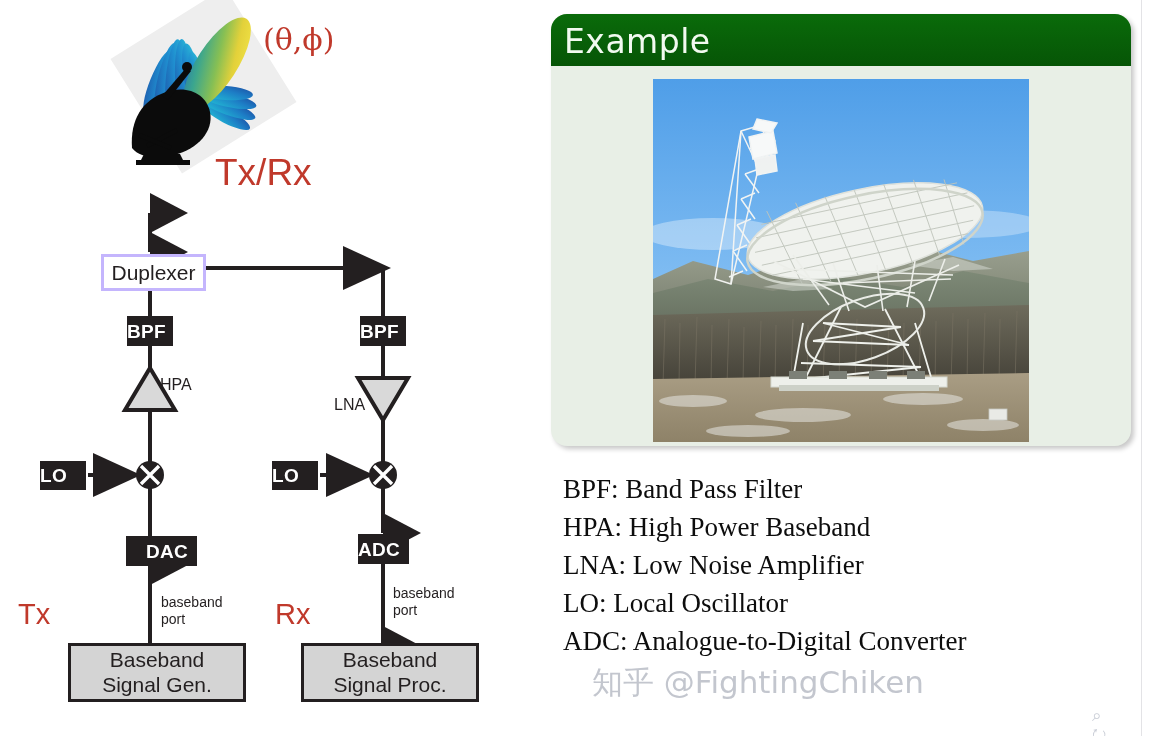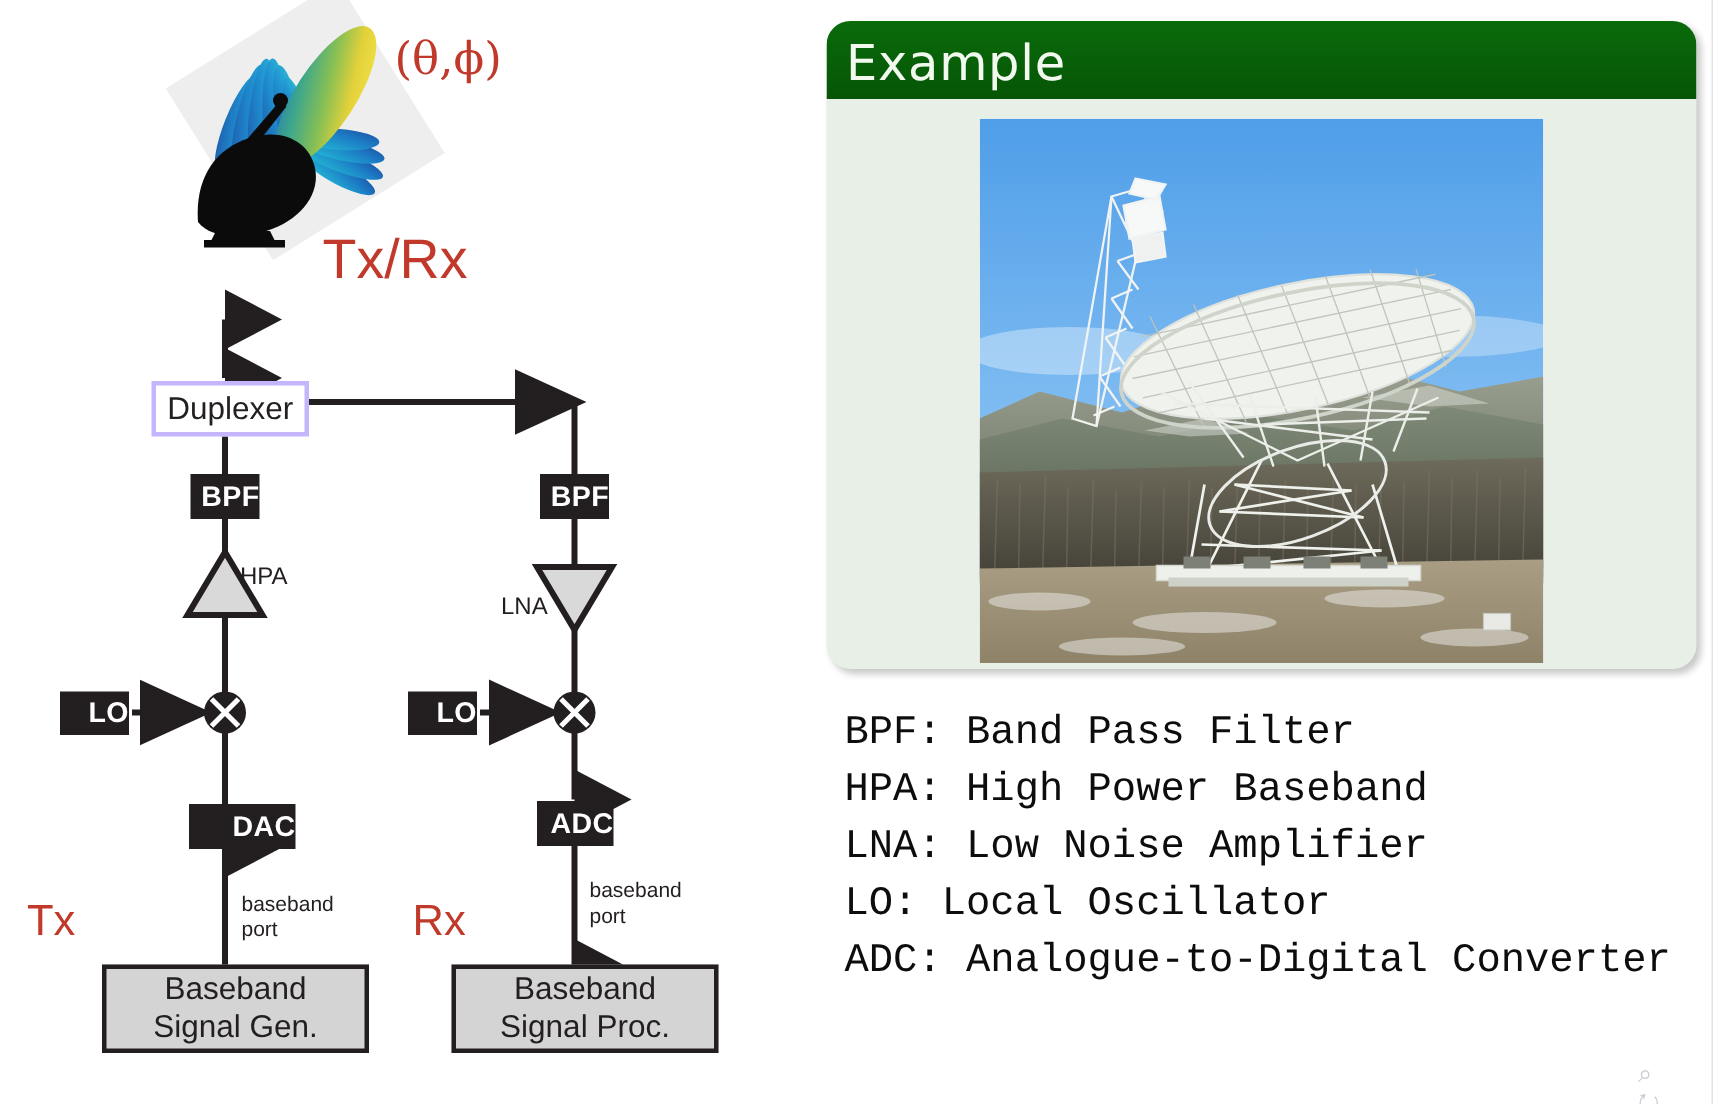--- a/index.html
+++ b/index.html
@@ -27,21 +27,21 @@
     border:3px solid #c4b5fd;
     color:#231f20;
     display:flex; align-items:center; justify-content:center;
     font-size:21px;
     line-height:1;
   }
   .box-black {
     position:absolute;
     background:#231f20;
     color:#ffffff;
-    display:flex; align-items:center; justify-content:flex-end;
+    display:flex; align-items:center; justify-content:flex-start;
     font-weight:bold;
     font-size:19px;
     letter-spacing:0.3px;
     line-height:1;
   }
   .box-gray {
     position:absolute;
     background:#d4d4d4;
     border:3px solid #231f20;
     color:#231f20;
@@ -86,21 +86,21 @@
   }
   #example-photo {
     position:absolute; left:102px; top:65px; width:376px; height:363px;
     background:#ffffff;
     overflow:hidden;
   }
 
   
   #legend { position:absolute; left:12px; top:470px; width:586px; }
   .legend-line {
-    font-family:Liberation Mono, monospace;
+    font-family:Liberation Serif, serif;
     font-size:27px;
     color:#0d0d0d;
     line-height:38px;
     white-space:nowrap;
   }
 
   
   #watermark {
     position:absolute; left:592px; top:662px;
     font-size:31px;
@@ -415,15 +415,16 @@
 
     <div id="legend">
       <div class="legend-line">BPF: Band Pass Filter</div>
       <div class="legend-line">HPA: High Power Baseband</div>
       <div class="legend-line">LNA: Low Noise Amplifier</div>
       <div class="legend-line">LO: Local Oscillator</div>
       <div class="legend-line">ADC: Analogue-to-Digital Converter</div>
     </div>
   </div>
 
+  <div id="watermark">知乎 @FightingChiken</div>
   <div id="wm-icons">⌕ ↻</div>
   <div id="right-rule"></div>
 </div>
 
 </body></html>

